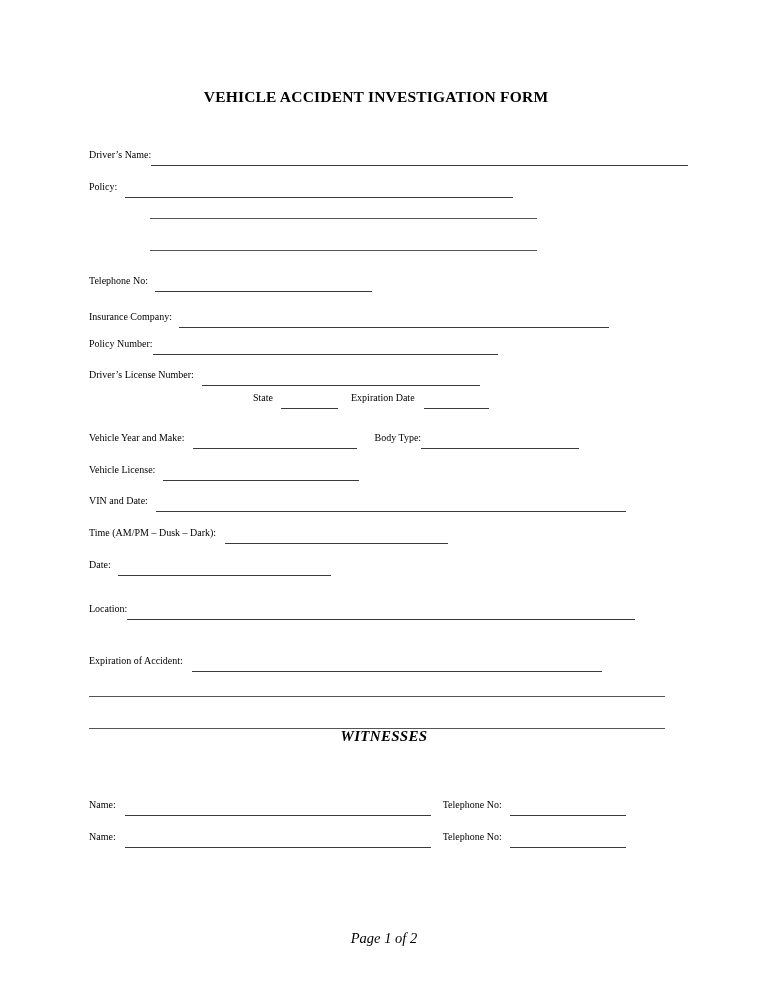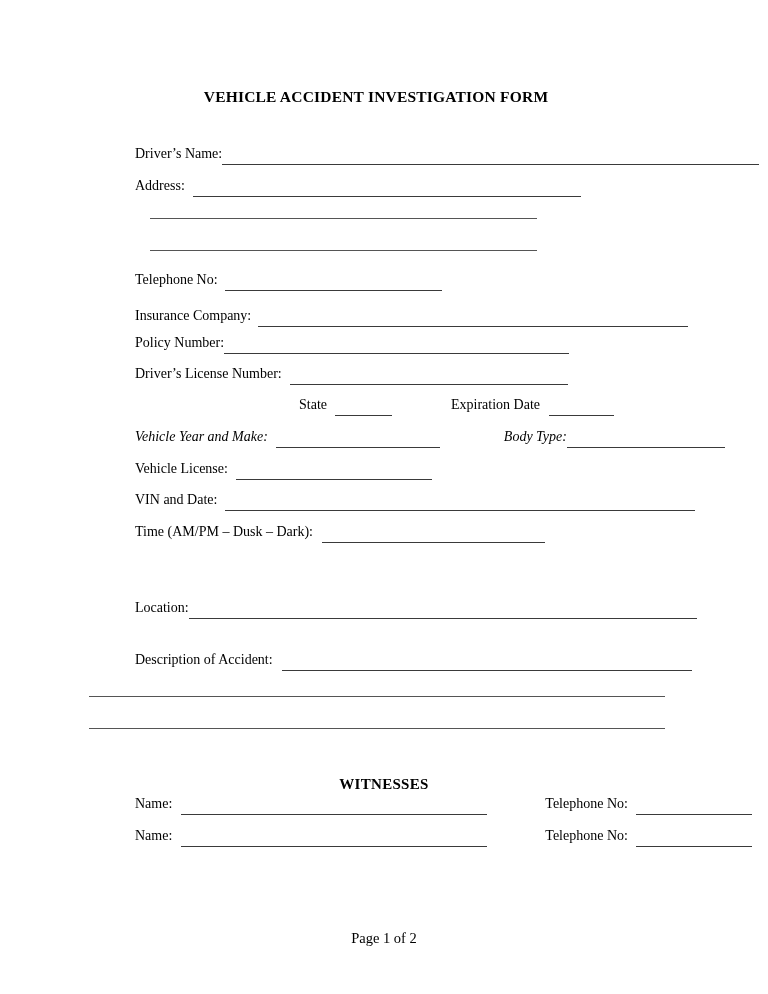--- a/index.html
+++ b/index.html
@@ -48,22 +48,21 @@
     position: absolute;
     left: 89px;
     height: 22px;
     white-space: nowrap;
     font-size: 14.8px;
     line-height: 22px;
   }
   .flabel {
     display: inline-block;
     vertical-align: baseline;
-    font-size: 14px;
-    margin-left: 46px;
+    font-size: 10px;
   }
   .fline {
     display: inline-block;
     vertical-align: bottom;
     border-bottom: 1.6px solid #3a3a3a;
     height: 15px;
   }
   .gap {
     display: inline-block;
   }
@@ -75,35 +74,36 @@
     height: 0;
   }
 
   .footer-note {
     position: absolute;
     left: 0;
     width: 768px;
     text-align: center;
     font-size: 14.5px;
     top: 930px;
+    font-style: italic;
   }
 </style>
 </head>
 <body>
 
 <div class="page">
 
   <div class="doc-title">VEHICLE ACCIDENT INVESTIGATION FORM</div>
 
   <div class="frow" style="top:142px;">
     <span class="flabel">Driver’s Name:</span><span class="fline" style="width:537px;"></span>
   </div>
 
   <div class="frow" style="top:174px;">
-    <span class="flabel">Address:</span><span class="gap" style="width:8px;"></span><span class="fline" style="width:388px;"></span>
+    <span class="flabel">Policy:</span><span class="gap" style="width:8px;"></span><span class="fline" style="width:388px;"></span>
   </div>
 
   <div class="rule" style="left:150px; top:218px; width:387px;"></div>
   <div class="rule" style="left:150px; top:250px; width:387px;"></div>
 
   <div class="frow" style="top:268px;">
     <span class="flabel">Telephone No:</span><span class="gap" style="width:7px;"></span><span class="fline" style="width:217px;"></span>
   </div>
 
   <div class="frow" style="top:304px;">
@@ -111,54 +111,57 @@
   </div>
 
   <div class="frow" style="top:362px;">
     <span class="flabel">Driver’s License Number:</span><span class="gap" style="width:8px;"></span><span class="fline" style="width:278px;"></span>
   </div>
 
   <div class="frow" style="top:331px;">
     <span class="flabel">Policy Number:</span><span class="fline" style="width:345px;"></span>
   </div>
 
-  <div class="frow" style="left:253px; top:393px;text-decoration:underline;">
+  <div class="frow" style="left:253px; top:385px;text-decoration:underline;">
     <span class="flabel">State</span><span class="gap" style="width:8px;"></span><span class="fline" style="width:57px;"></span><span class="gap" style="width:13px;"></span><span class="flabel">Expiration Date</span><span class="gap" style="width:9px;"></span><span class="fline" style="width:65px;"></span>
   </div>
 
-  <div class="frow" style="top:425px;font-style:italic;">
+  <div class="frow" style="top:425px;">
     <span class="flabel">Vehicle Year and Make:</span><span class="gap" style="width:8px;"></span><span class="fline" style="width:164px;"></span><span class="gap" style="width:18px;"></span><span class="flabel">Body Type:</span><span class="fline" style="width:158px;"></span>
   </div>
 
   <div class="frow" style="top:457px;text-align:right;">
     <span class="flabel">Vehicle License:</span><span class="gap" style="width:8px;"></span><span class="fline" style="width:196px;"></span>
   </div>
 
   <div class="frow" style="top:488px;">
     <span class="flabel">VIN and Date:</span><span class="gap" style="width:8px;"></span><span class="fline" style="width:470px;"></span>
   </div>
 
   <div class="frow" style="top:520px;">
     <span class="flabel">Time (AM/PM – Dusk – Dark):</span><span class="gap" style="width:9px;"></span><span class="fline" style="width:223px;"></span>
   </div>
 
+  <div class="frow" style="top:552px;">
+    <span class="flabel">Date:</span><span class="gap" style="width:7px;"></span><span class="fline" style="width:213px;"></span>
+  </div>
 
   <div class="frow" style="top:596px;">
     <span class="flabel">Location:</span><span class="fline" style="width:508px;"></span>
   </div>
 
 
   <div class="frow" style="top:648px;">
-    <span class="flabel">Description of Accident:</span><span class="gap" style="width:9px;"></span><span class="fline" style="width:410px;"></span>
+    <span class="flabel">Expiration of Accident:</span><span class="gap" style="width:9px;"></span><span class="fline" style="width:410px;"></span>
   </div>
 
   <div class="rule" style="left:89px; top:696px; width:576px;"></div>
   <div class="rule" style="left:89px; top:728px; width:576px;"></div>
 
-  <div class="section-title" style="top:776px;">WITNESSES</div>
+  <div class="section-title" style="top:728px;font-style:italic;">WITNESSES</div>
 
   <div class="frow" style="top:792px;">
     <span class="flabel">Name:</span><span class="gap" style="width:9px;"></span><span class="fline" style="width:306px;"></span><span class="gap" style="width:12px;"></span><span class="flabel">Telephone No:</span><span class="gap" style="width:8px;"></span><span class="fline" style="width:116px;"></span>
   </div>
 
   <div class="frow" style="top:824px;">
     <span class="flabel">Name:</span><span class="gap" style="width:9px;"></span><span class="fline" style="width:306px;"></span><span class="gap" style="width:12px;"></span><span class="flabel">Telephone No:</span><span class="gap" style="width:8px;"></span><span class="fline" style="width:116px;"></span>
   </div>
 
   <div class="footer-note">Page 1 of 2</div>

